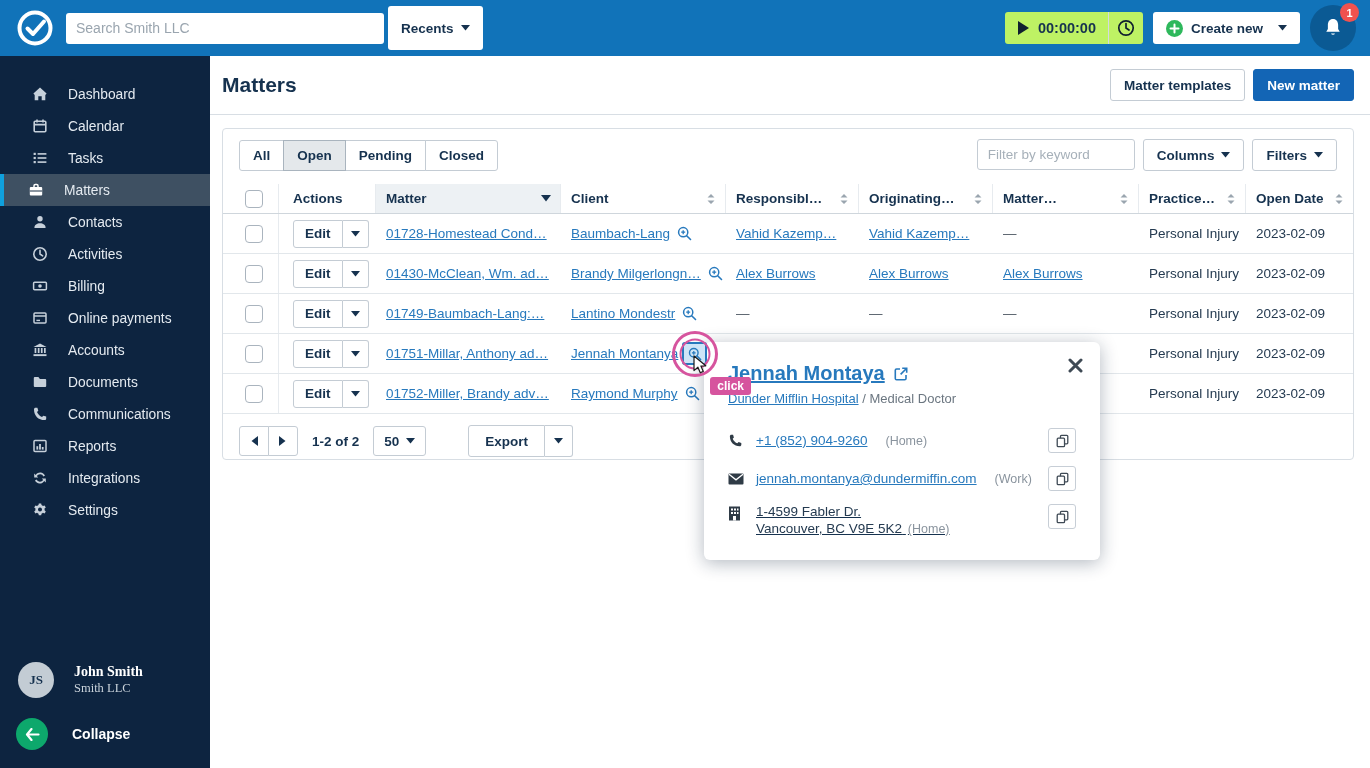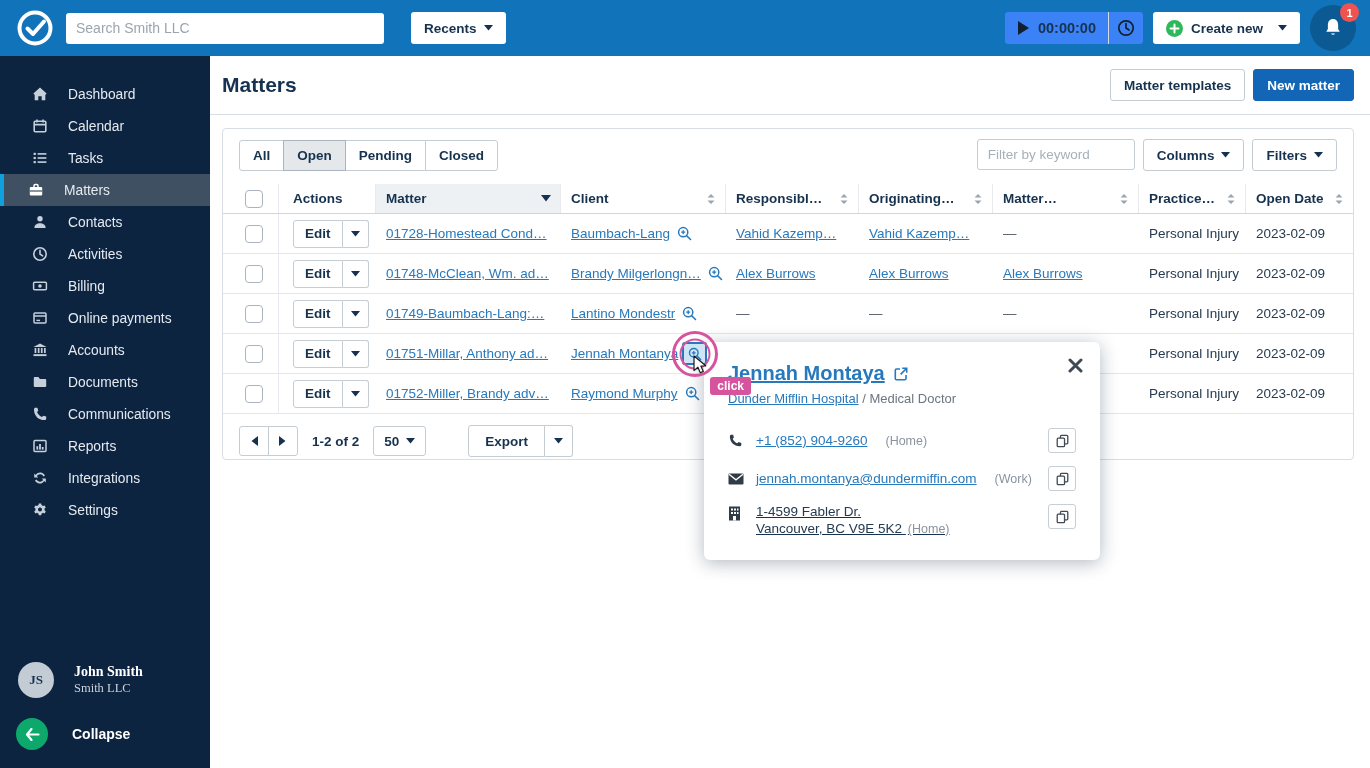--- a/index.html
+++ b/index.html
@@ -7,24 +7,24 @@
   body {
     font-family: "Liberation Sans", sans-serif;
     background:#fff; color:#16324f; position:relative; overflow:hidden;
   }
   
   .topbar{position:absolute;top:0;left:0;width:1370px;height:56px;background:#1173b9;display:flex;align-items:center;z-index:5;}
   .logo{margin-left:16px;width:38px;height:38px;flex:0 0 38px;}
   .search-input{margin-left:12px;width:318px;height:31px;border:none;border-radius:3px;padding:0 10px;font-size:14px;font-family:"Liberation Sans",sans-serif;color:#16324f;outline:none;}
   .search-input::placeholder{color:#9aa5af;}
   .btn{display:inline-flex;align-items:center;justify-content:center;background:#fff;border:1px solid #c4ccd4;border-radius:3px;font-weight:bold;font-size:13.5px;color:#16324f;height:32px;padding:0 13px;cursor:pointer;font-family:"Liberation Sans",sans-serif;white-space:nowrap;}
-  .btn-recents{margin-left:27px;border:none;height:32px;}
+  .btn-recents{margin-left:4px;border:none;height:44px;}
   .caret{width:9px;height:6px;margin-left:7px;}
   .topbar-right{margin-left:auto;display:flex;align-items:center;margin-right:14px;gap:10px;}
-  .timer-group{display:flex;background:#3b82f6;border-radius:3px;height:32px;align-items:stretch;overflow:hidden;}
+  .timer-group{display:flex;background:#bef264;border-radius:3px;height:32px;align-items:stretch;overflow:hidden;}
   .timer-main{display:flex;align-items:center;padding:0 12px;gap:9px;font-weight:bold;font-size:14.5px;cursor:pointer;}
   .timer-clock{display:flex;align-items:center;padding:0 8px;border-left:1px solid #d3dae0;cursor:pointer;}
   .btn-create{gap:8px;border:none;}
   .bell-wrap{width:46px;height:46px;border-radius:50%;background:#0b5a94;display:flex;align-items:center;justify-content:center;position:relative;cursor:pointer;}
   .bell-badge{position:absolute;top:-2px;right:-3px;min-width:19px;height:19px;border-radius:50%;background:#f0524f;color:#fff;font-size:11px;font-weight:bold;display:flex;align-items:center;justify-content:center;}
   
   .sidebar{position:absolute;top:56px;left:0;width:210px;bottom:0;background:#0d2440;z-index:4;}
   .sb-list{margin-top:22px;}
   .sb-item{height:32px;display:flex;align-items:center;padding-left:28px;gap:20px;color:#e4eaf0;font-size:13.8px;cursor:pointer;border-left:4px solid transparent;}
   .sb-item svg{width:16px;height:16px;flex:0 0 16px;color:#c6d0da;}
@@ -449,21 +449,21 @@
             <span class="edit-split">
               <span class="e-main">Edit</span>
               <span class="e-caret">
                 <svg width="9" height="6" viewBox="0 0 9 6">
                   <path d="M0 0 H9 L4.5 5.5 Z" fill="#16324f"></path>
                 </svg>
               </span>
             </span>
           </div>
         <div class="td col-matter">
-            <span class="link">01748-McClean, Wm. ad…</span>
+            <span class="link">01430-McClean, Wm. ad…</span>
           </div>
         <div class="td col-client">
             <span class="link">Brandy Milgerlongn…</span>
             <span class="zoom-ico">
               <svg width="15" height="15" viewBox="0 0 15 15">
                 <circle cx="6.2" cy="6.2" r="4.6" fill="none" stroke="#2779bd" stroke-width="1.5"></circle>
                 <path d="M9.7 9.7 L13.5 13.5" stroke="#2779bd" stroke-width="1.6" stroke-linecap="round"></path>
                 <path d="M6.2 4.2 V8.2 M4.2 6.2 H8.2" stroke="#2779bd" stroke-width="1.3"></path>
               </svg>
             </span>

